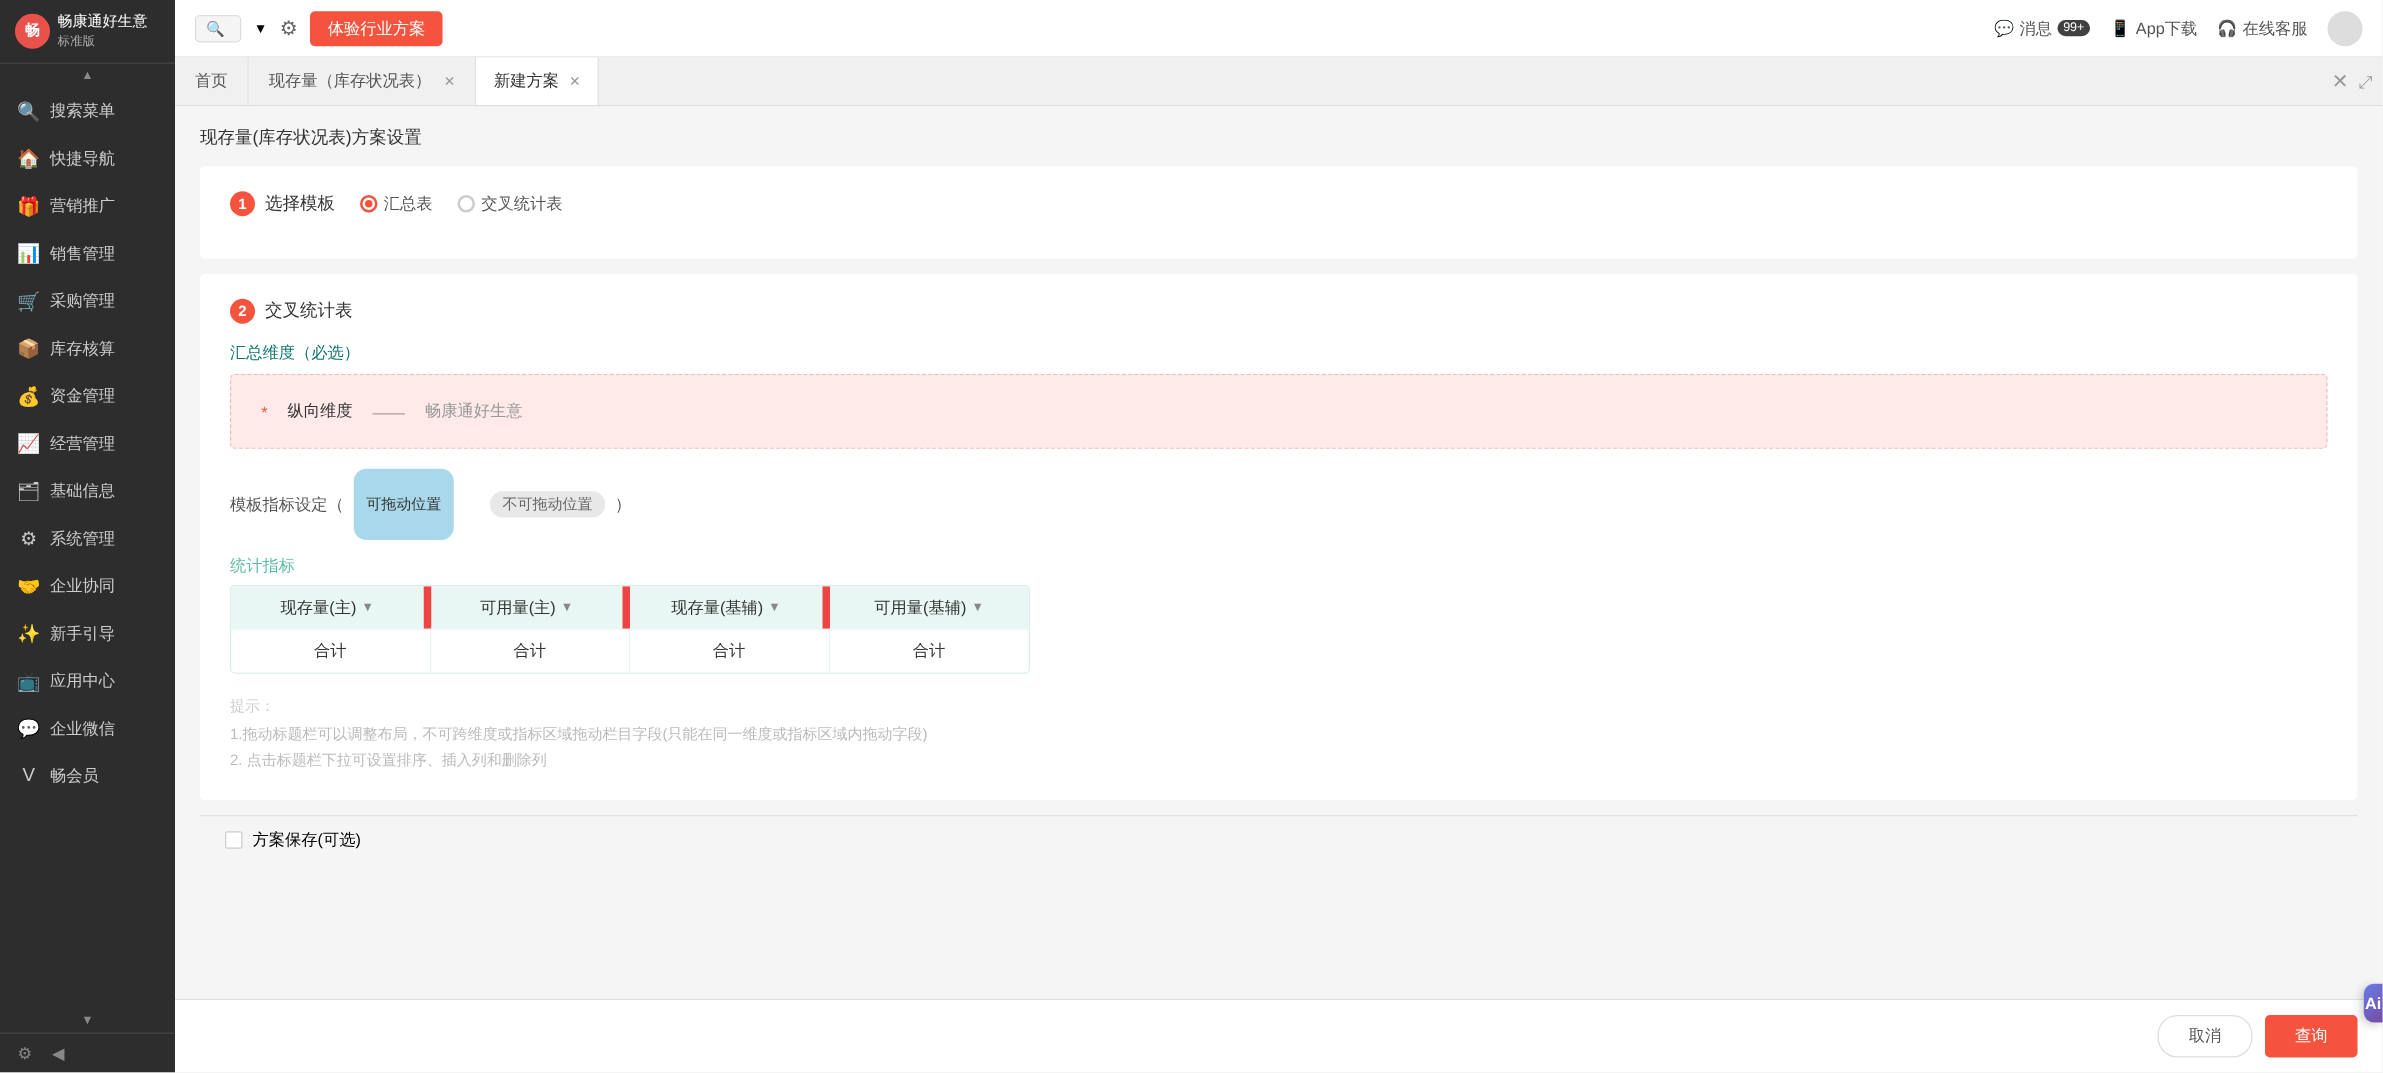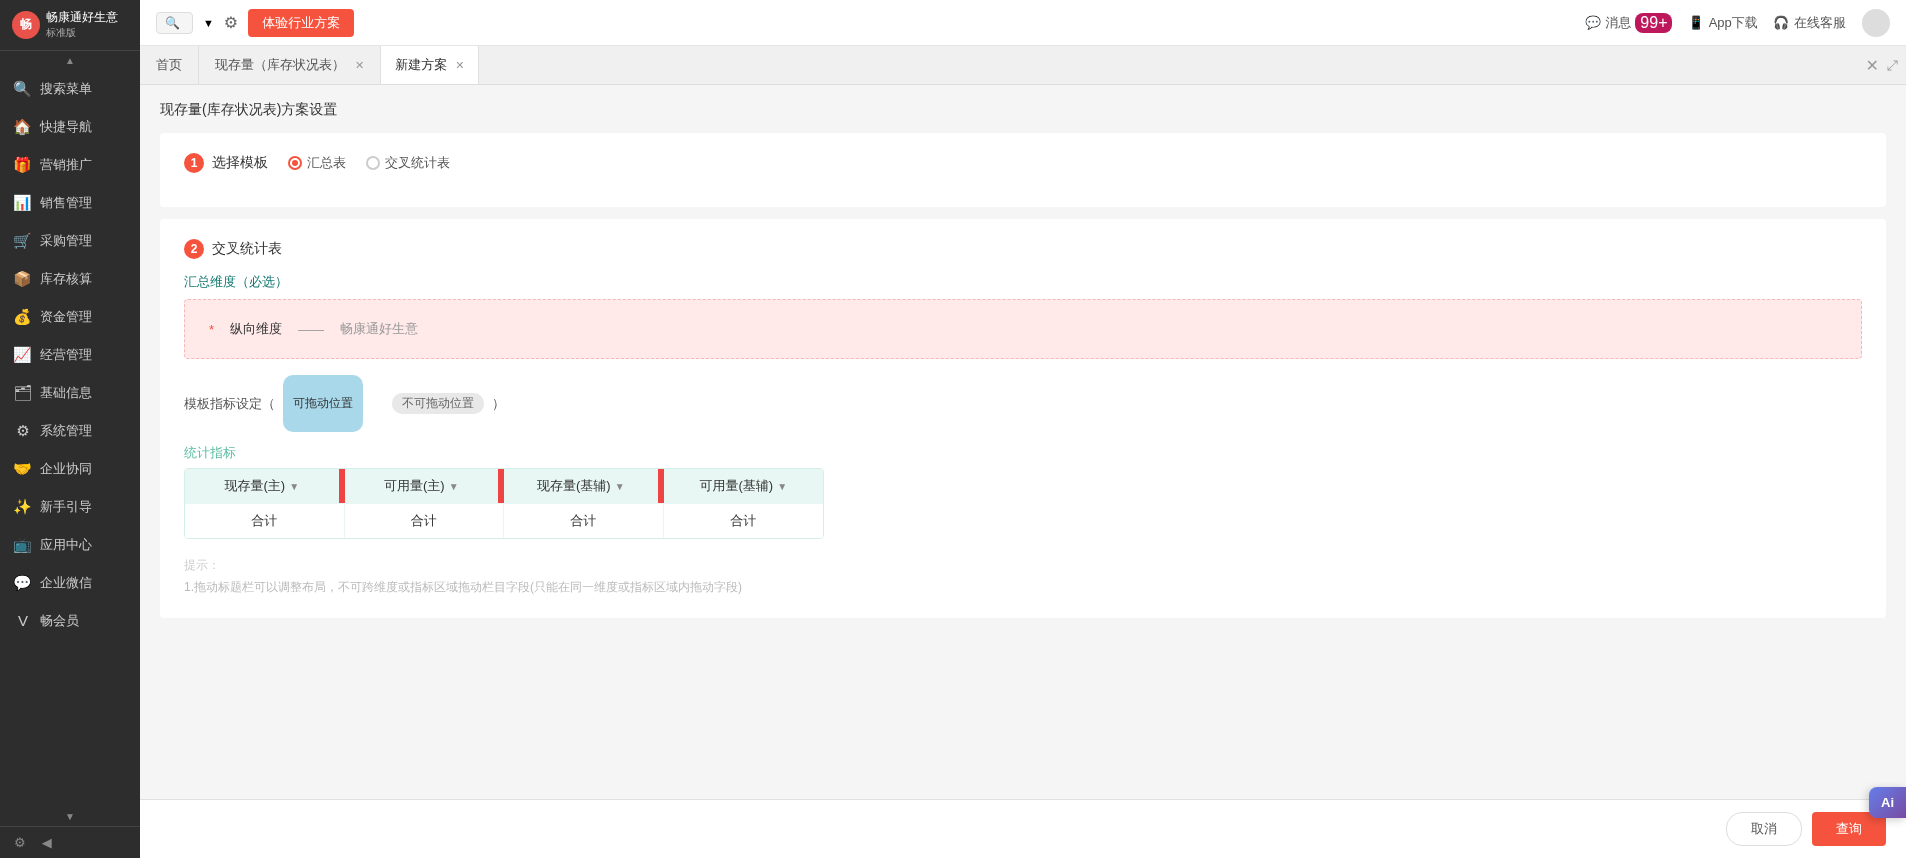--- a/index.html
+++ b/index.html
@@ -137,24 +137,24 @@
       color: #555;
       font-size: 13px;
     }
     .topbar-right-item {
       display: flex;
       align-items: center;
       gap: 4px;
       cursor: pointer;
     }
     .badge {
-      background: #be185d;
+      background: #404040;
       color: white;
       border-radius: 8px;
-      font-size: 16px;
+      font-size: 10px;
       padding: 1px 5px;
     }
     .user-avatar {
       width: 28px;
       height: 28px;
       background: #ddd;
       border-radius: 50%;
     }
 
     
@@ -434,21 +434,21 @@
     }
 
     
     .ai-float {
       position: fixed;
       right: 0;
       bottom: 40px;
       background: linear-gradient(135deg, #667eea, #764ba2);
       color: white;
       border-radius: 8px 0 0 8px;
-      padding: 8px 12px;
+      padding: 8px 1px;
       font-size: 13px;
       font-weight: bold;
       cursor: pointer;
       writing-mode: horizontal-tb;
       display: flex;
       align-items: center;
       justify-content: center;
       box-shadow: -2px 2px 8px rgba(0,0,0,0.2);
     }
 
@@ -659,23 +659,28 @@
           <div class="stats-table-body-cell">合计</div>
           <div class="stats-table-body-cell">合计</div>
           <div class="stats-table-body-cell">合计</div>
           <div class="stats-table-body-cell">合计</div>
         </div>
       </div>
 
       <div class="tips-section">
         <span class="tips-title">提示：</span>
         <div>1.拖动标题栏可以调整布局，不可跨维度或指标区域拖动栏目字段(只能在同一维度或指标区域内拖动字段)</div>
-      </div>
-    </div>
-
+        <div>2. 点击标题栏下拉可设置排序、插入列和删除列</div>
+      </div>
+    </div>
+
+    <div class="footer">
+      <div class="checkbox"></div>
+      <span>方案保存(可选)</span>
+    </div>
   </div>
 
   <div class="action-bar">
     <button class="btn-cancel">取消</button>
     <button class="btn-query">查询</button>
   </div>
 </div>
 
 <div class="ai-float">Ai</div>
 

